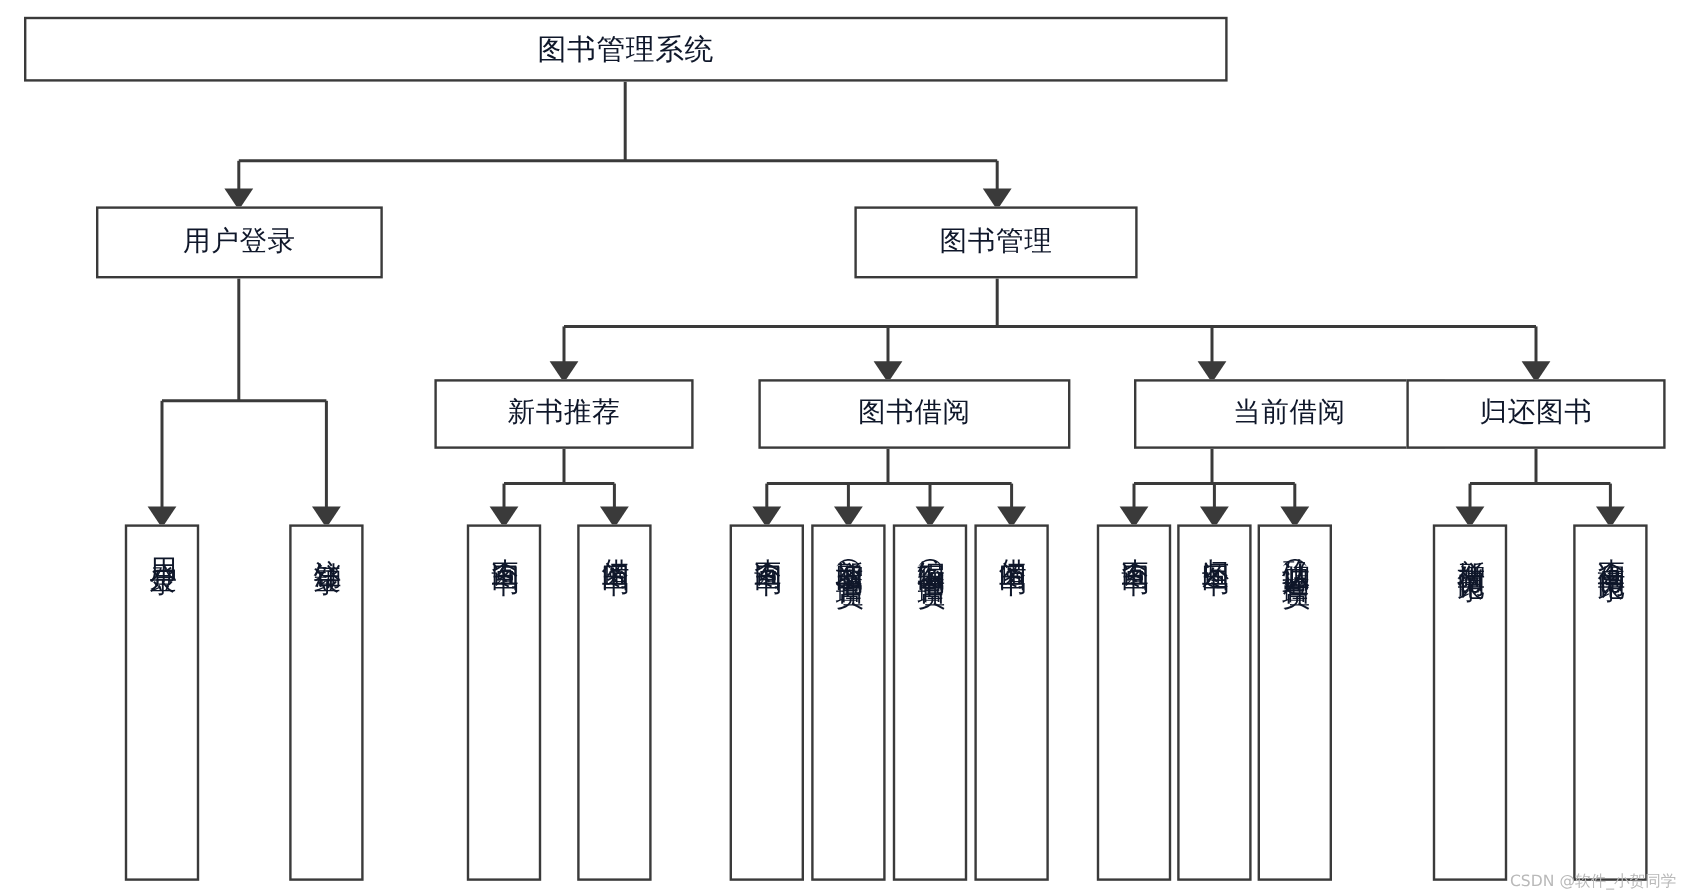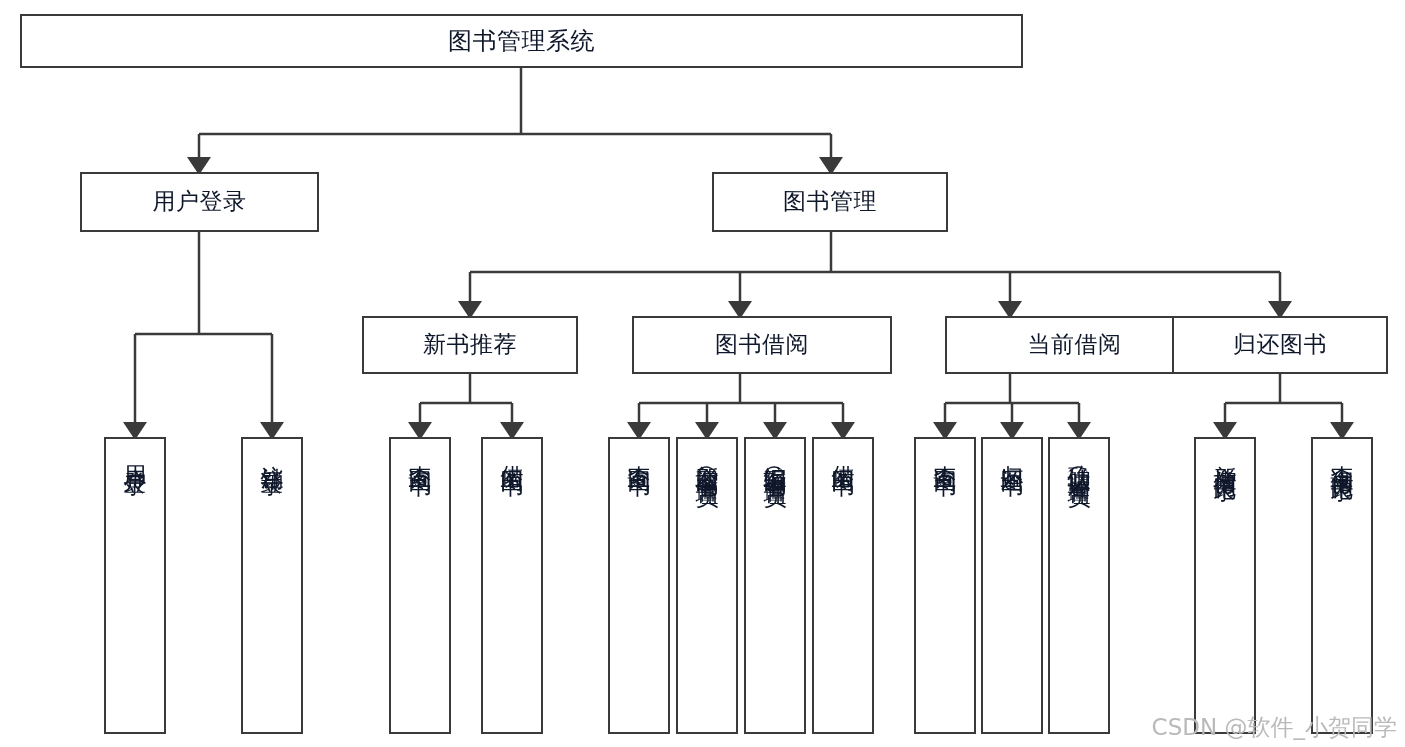--- a/index.html
+++ b/index.html
@@ -61,21 +61,21 @@
     text-orientation: upright;
     font-size: 23px;
     line-height: 1.0;
     letter-spacing: 3px;
     white-space: nowrap;
   }
   #watermark {
     position: absolute;
     right: 8px;
     bottom: 4px;
-    font-size: 23px;
+    font-size: 13px;
     color: #b9b9b9;
     z-index: 5;
     white-space: nowrap;
     font-family: "DejaVu Sans", "Liberation Sans", sans-serif;
     text-align: right;
   }
 </style>
 </head>
 <body>
 

